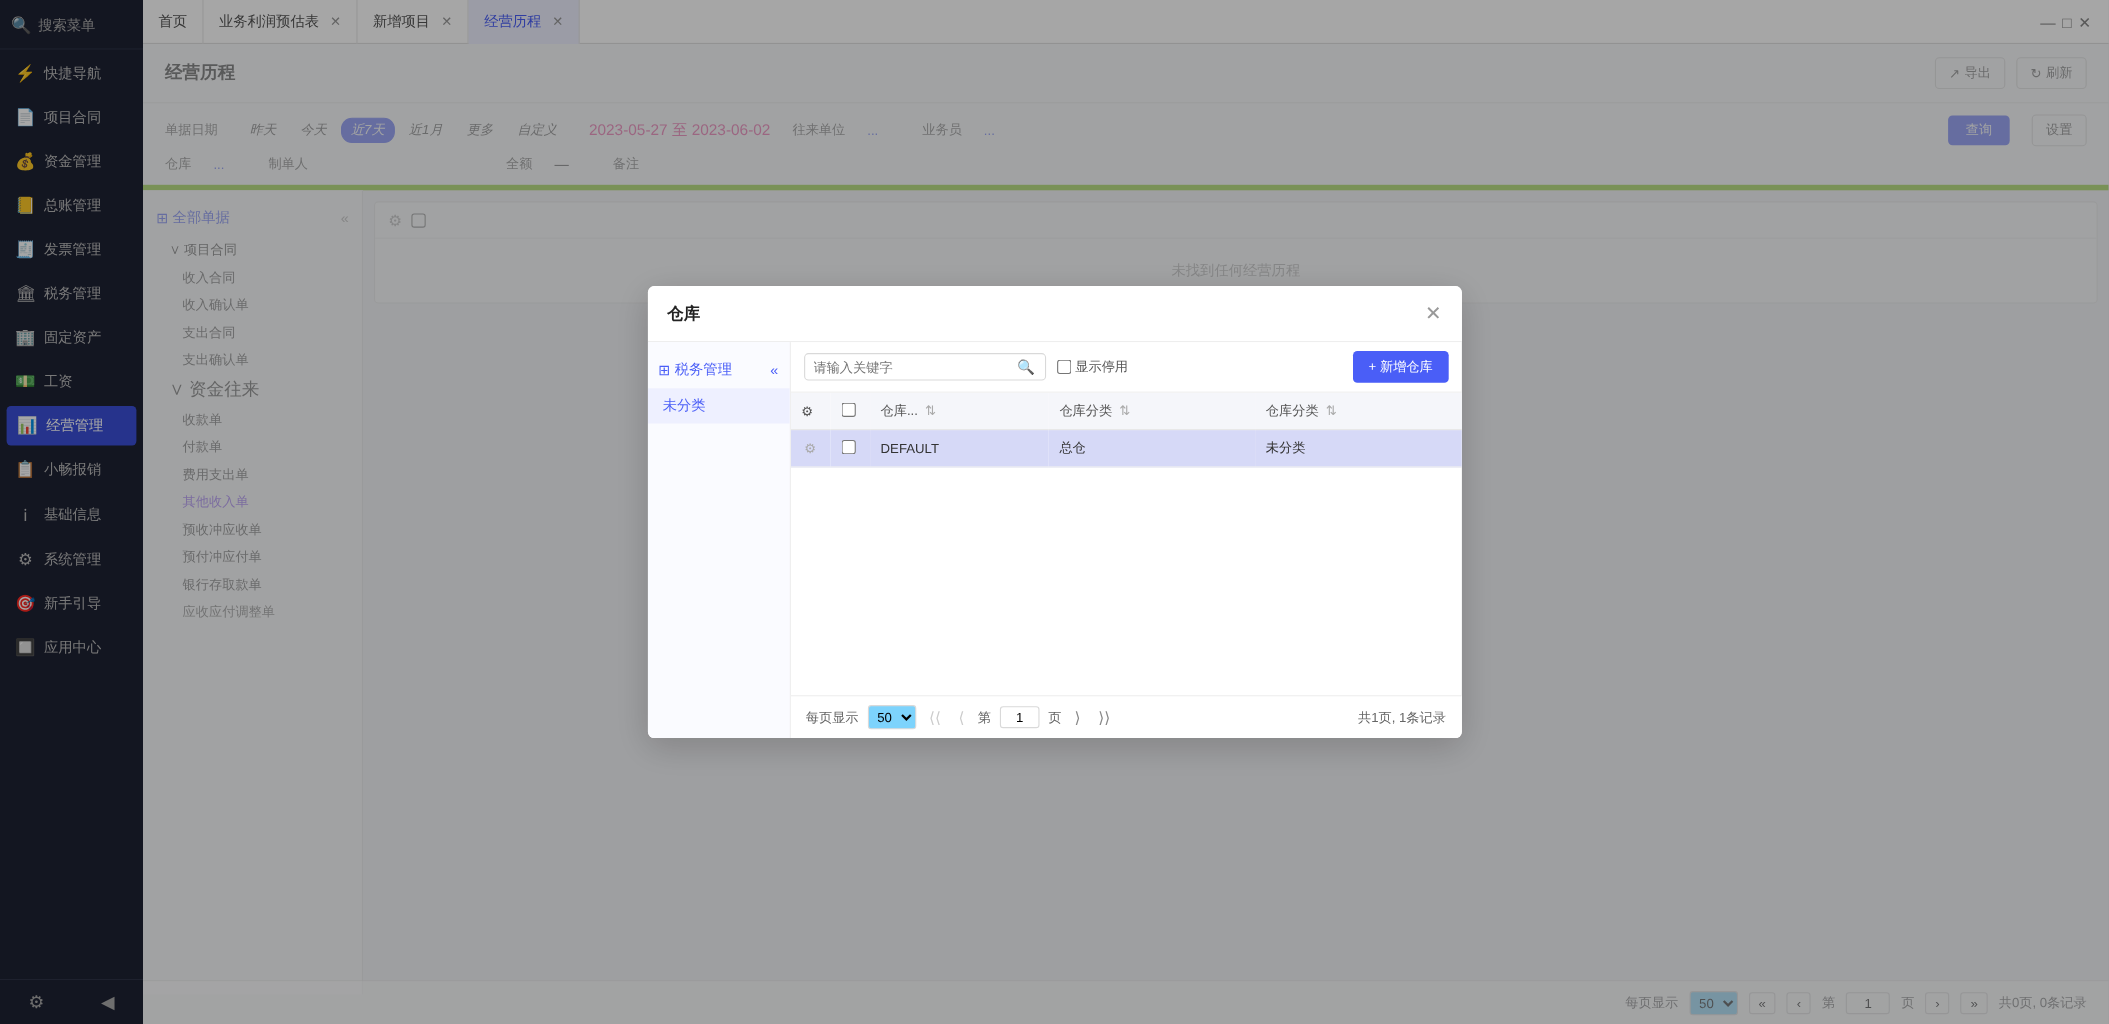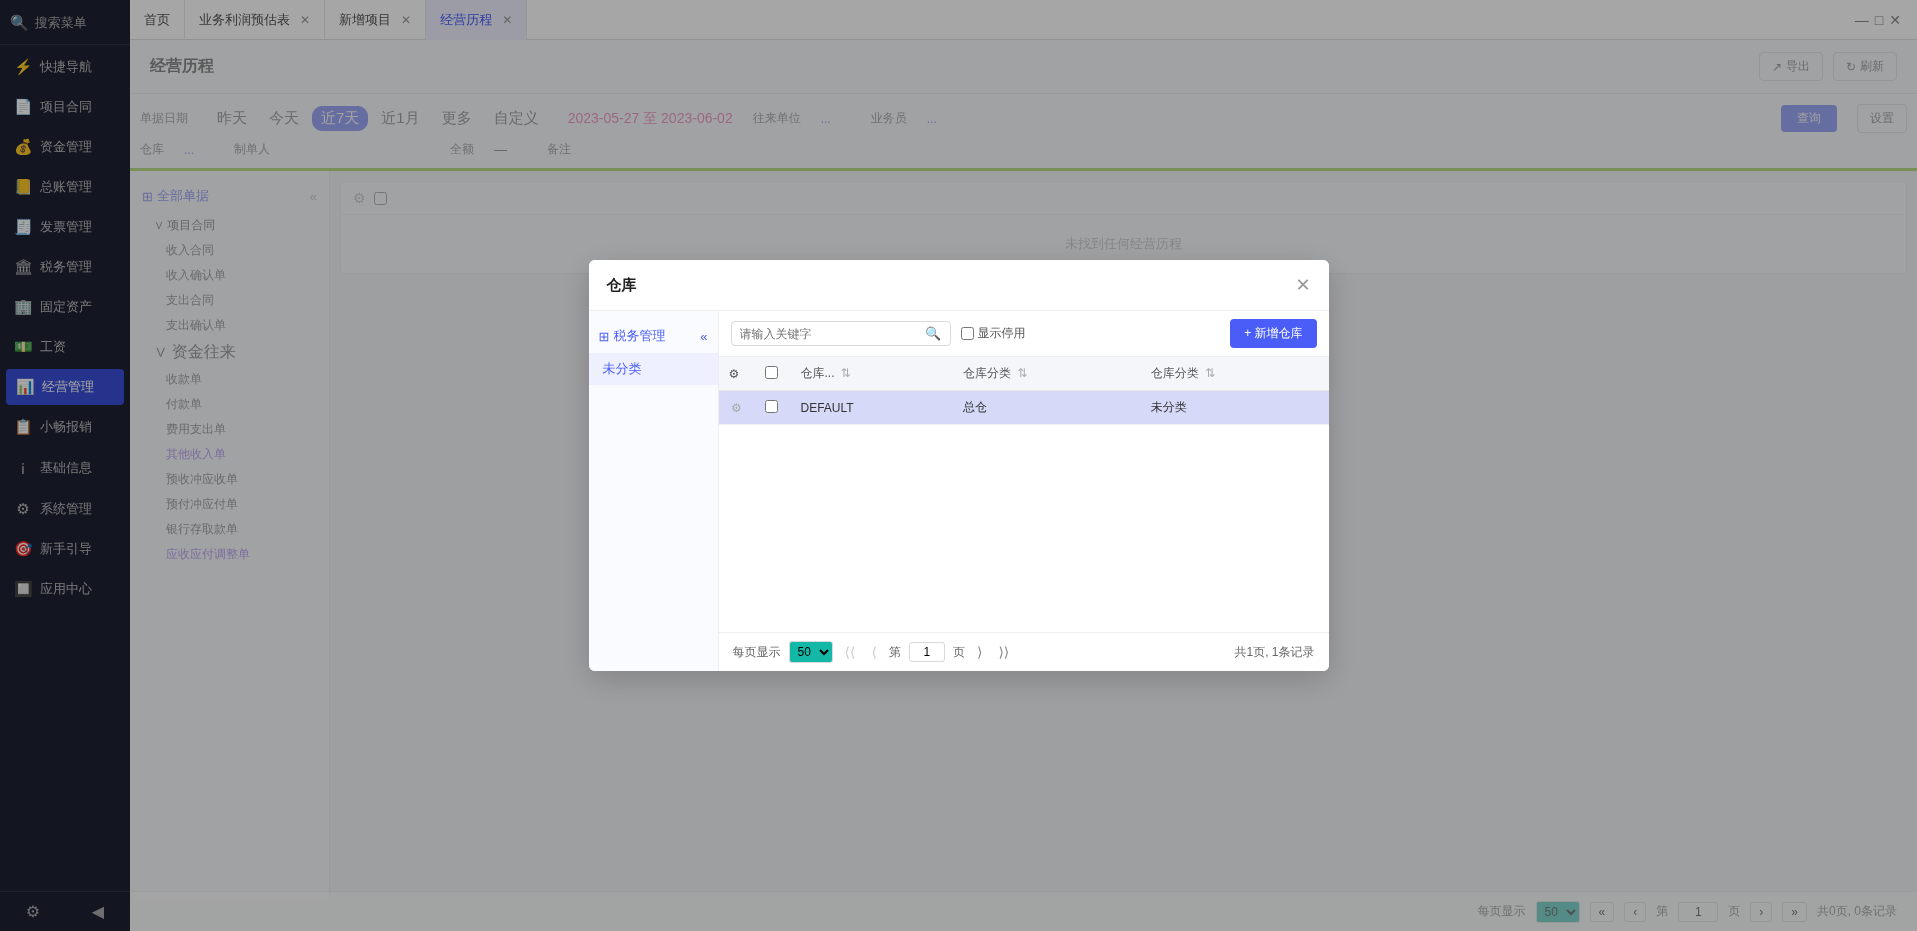--- a/index.html
+++ b/index.html
@@ -61,33 +61,33 @@
     .page-title { font-size: 16px; font-weight: 600; color: #222; }
     .page-header-actions { display: flex; gap: 10px; }
     .btn-export, .btn-refresh {
       padding: 5px 12px; border: 1px solid #d9d9d9; background: #fff;
       border-radius: 4px; cursor: pointer; font-size: 12px; color: #555;
       display: flex; align-items: center; gap: 4px;
     }
 
     
     .filter-bar {
-      background: #fff; padding: 10px 10px;
-      border-bottom: 3px solid #84cc16;
+      background: #fff; padding: 10px 20px;
+      border-bottom: 5px solid #84cc16;
     }
     .filter-row {
       display: flex; align-items: center; gap: 20px; flex-wrap: wrap;
       margin-bottom: 8px;
     }
     .filter-row:last-child { margin-bottom: 0; }
     .filter-label { font-size: 12px; color: #666; white-space: nowrap; }
     .filter-date-btns { display: flex; gap: 4px; align-items: center; }
     .date-btn {
       padding: 2px 8px; border: 1px solid transparent; border-radius: 3px;
-      cursor: pointer; font-size: 15px; color: #555;
+      cursor: pointer; font-size: 12px; color: #555; font-style: italic;
     }
     .date-btn.active { background: #4a5ef7; color: #fff; border-color: #4a5ef7; border-radius: 10px; }
     .date-range { font-size: 14px; color: #ec4899; }
     .filter-more { color: #4a5ef7; font-size: 12px; cursor: pointer; }
     .table-container {
       background: #fff; border-radius: 4px;
       border: 1px solid #e8e8e8;
     }
     .table-toolbar {
       padding: 8px 12px; display: flex; align-items: center; gap: 8px;
@@ -186,21 +186,21 @@
 
     
     .modal-footer {
       border-top: 1px solid #eee; padding: 8px 14px;
       display: flex; align-items: center; justify-content: space-between;
       background: #fff;
     }
     .pagination-info { display: flex; align-items: center; gap: 8px; font-size: 12px; color: #666; }
     .per-page-select {
       border: 1px solid #d9d9d9; border-radius: 3px; padding: 2px 4px;
-      font-size: 12px; background: #14b8a6;
+      font-size: 12px; background: #7dd3fc;
     }
     .nav-btn {
       border: none; background: none; color: #888; cursor: pointer; font-size: 14px; padding: 0 4px;
     }
     .nav-btn:disabled { color: #ccc; cursor: default; }
     .page-num-input {
       width: 36px; border: 1px solid #d9d9d9; border-radius: 3px;
       text-align: center; padding: 2px 4px; font-size: 12px;
     }
     .total-info { font-size: 12px; color: #666; }
@@ -384,21 +384,21 @@
       <div style="padding:4px 12px 4px 36px;font-size:12px;color:#555">支出合同</div>
       <div style="padding:4px 12px 4px 36px;font-size:12px;color:#555">支出确认单</div>
       <div style="padding:4px 12px 4px 24px;font-size:16px;color:#444">∨ 资金往来</div>
       <div style="padding:4px 12px 4px 36px;font-size:12px;color:#555">收款单</div>
       <div style="padding:4px 12px 4px 36px;font-size:12px;color:#555">付款单</div>
       <div style="padding:4px 12px 4px 36px;font-size:12px;color:#555">费用支出单</div>
       <div style="padding:4px 12px 4px 36px;font-size:12px;color:#8b5cf6">其他收入单</div>
       <div style="padding:4px 12px 4px 36px;font-size:12px;color:#555">预收冲应收单</div>
       <div style="padding:4px 12px 4px 36px;font-size:12px;color:#555">预付冲应付单</div>
       <div style="padding:4px 12px 4px 36px;font-size:12px;color:#555">银行存取款单</div>
-      <div style="padding:4px 12px 4px 36px;font-size:12px;color:#8b5cf6">应收应付调整单</div>
+      <div style="padding:4px 12px 4px 36px;font-size:12px;color:#737373">应收应付调整单</div>
     </div>
 
     <div style="flex:1;overflow:auto">
       <div class="table-container" style="margin:10px">
         <div class="table-toolbar">
           <span style="color:#aaa;font-size:14px">⚙</span>
           <input type="checkbox" style="">
         </div>
         <div style="padding:20px;text-align:center;color:#aaa;font-size:13px">
           <span>未找到任何经营历程</span>

